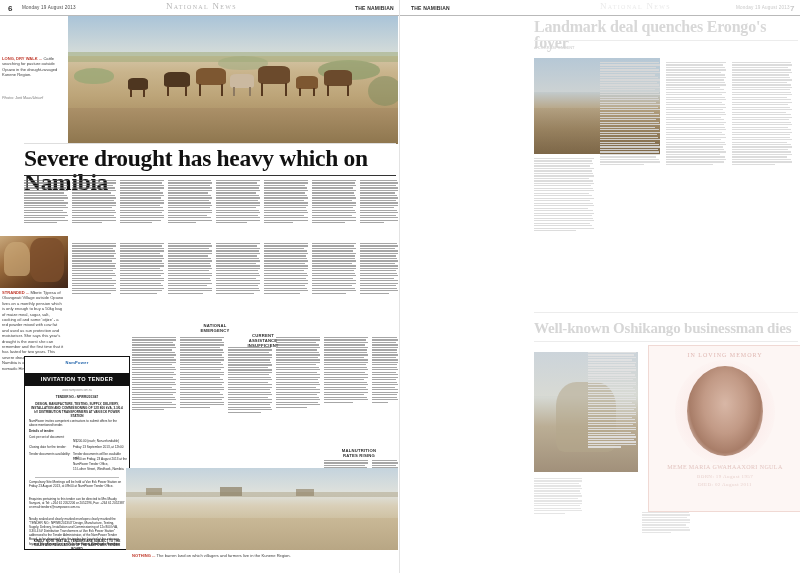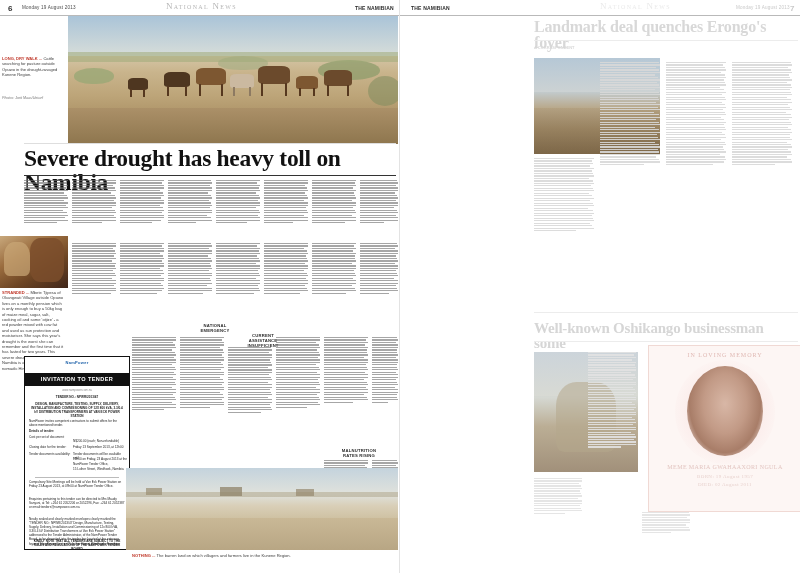--- a/index.html
+++ b/index.html
@@ -124,21 +124,21 @@
     <div class="cowleg" style="left:279px;top:69px;height:11px;"></div>
     <div style="position:absolute;left:0;top:92px;width:330px;height:36px;background:linear-gradient(to bottom,#ab9068,#8e764e);"></div>
   </div>
 
   <div class="cap" style="left:2px;top:56px;width:62px;">
     <b class="lead">LONG, DRY WALK ...</b><span> Cattle searching for pasture outside Opuwo in the drought-ravaged Kunene Region.</span>
   </div>
   <div class="credit" style="left:2px;top:96px;width:62px;">Photos: Jorit Maas/Unicef</div>
 
   <div class="rule-lite" style="left:24px;top:143px;width:372px;"></div>
-  <div class="headline hl-main">Severe drought has heavy toll on Namibia</div>
+  <div class="headline hl-main">Severe drought has heavy which on Namibia</div>
   <div class="rule" style="left:24px;top:175px;width:372px;height:0.7px;background:#333;"></div>
 
   <div class="col" style="left:24px;top:180px;width:44px;">
     <div class="tline" style="width:100%"></div>
       <div class="tline" style="width:97%"></div>
       <div class="tline" style="width:99%"></div>
     <div class="tline" style="width:95%"></div>
       <div class="tline" style="width:100%"></div>
       <div class="tline" style="width:92%"></div>
     <div class="tline" style="width:98%"></div>
@@ -896,21 +896,21 @@
       <div class="tline" style="width:94%"></div>
     <div class="tline" style="width:98%"></div>
       <div class="tline" style="width:100%"></div>
       <div class="tline" style="width:92%"></div>
     <div class="tline" style="width:99%"></div>
       <div class="tline" style="width:100%"></div>
       <div class="tline" style="width:72%"></div>
   </div>
 
   <div class="rule-lite" style="left:534px;top:312px;width:264px;background:#ececec;"></div>
-  <div class="headline hl-oshikango">Well-known Oshikango businessman some</div>
+  <div class="headline hl-oshikango">Well-known Oshikango businessman dies</div>
   <div class="rule-lite" style="left:534px;top:341px;width:264px;background:#ececec;"></div>
 
   <div class="photo ph-oshikango2">
     <div style="position:absolute;left:0;top:0;width:104px;height:44px;background:linear-gradient(to bottom,#ccd4da,#d8dad4);"></div>
     <div style="position:absolute;left:22px;top:30px;width:60px;height:70px;background:#b5a78d;opacity:.55;border-radius:34% 34% 14% 14%;"></div>
   </div>
 
   <div class="col faint2" style="left:534px;top:478px;width:48px;">
     <div class="tline" style="width:99%"></div>
       <div class="tline" style="width:100%"></div>

